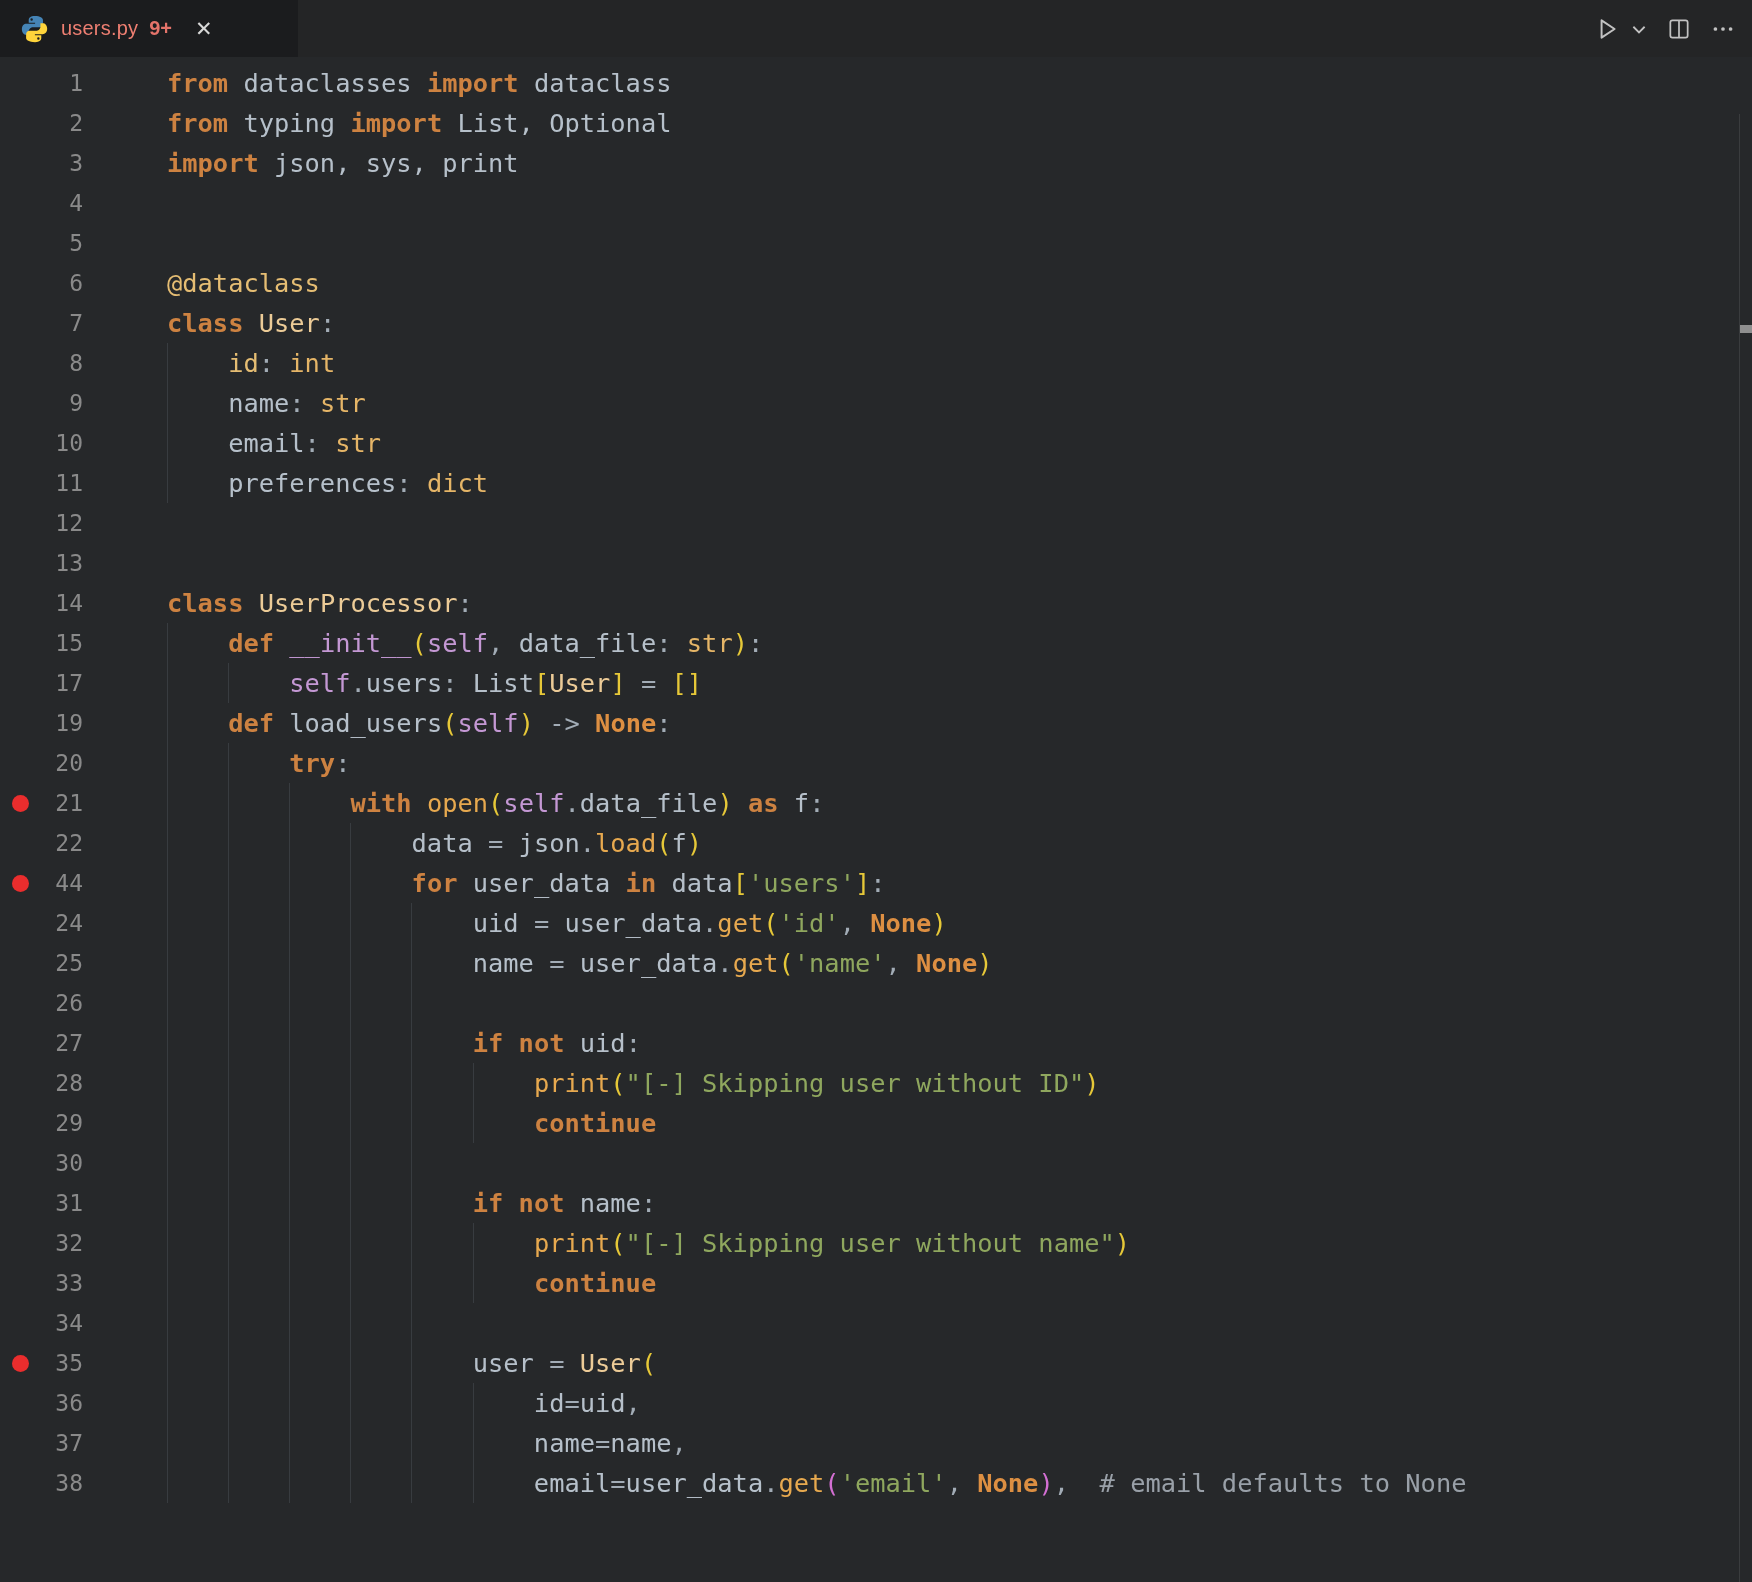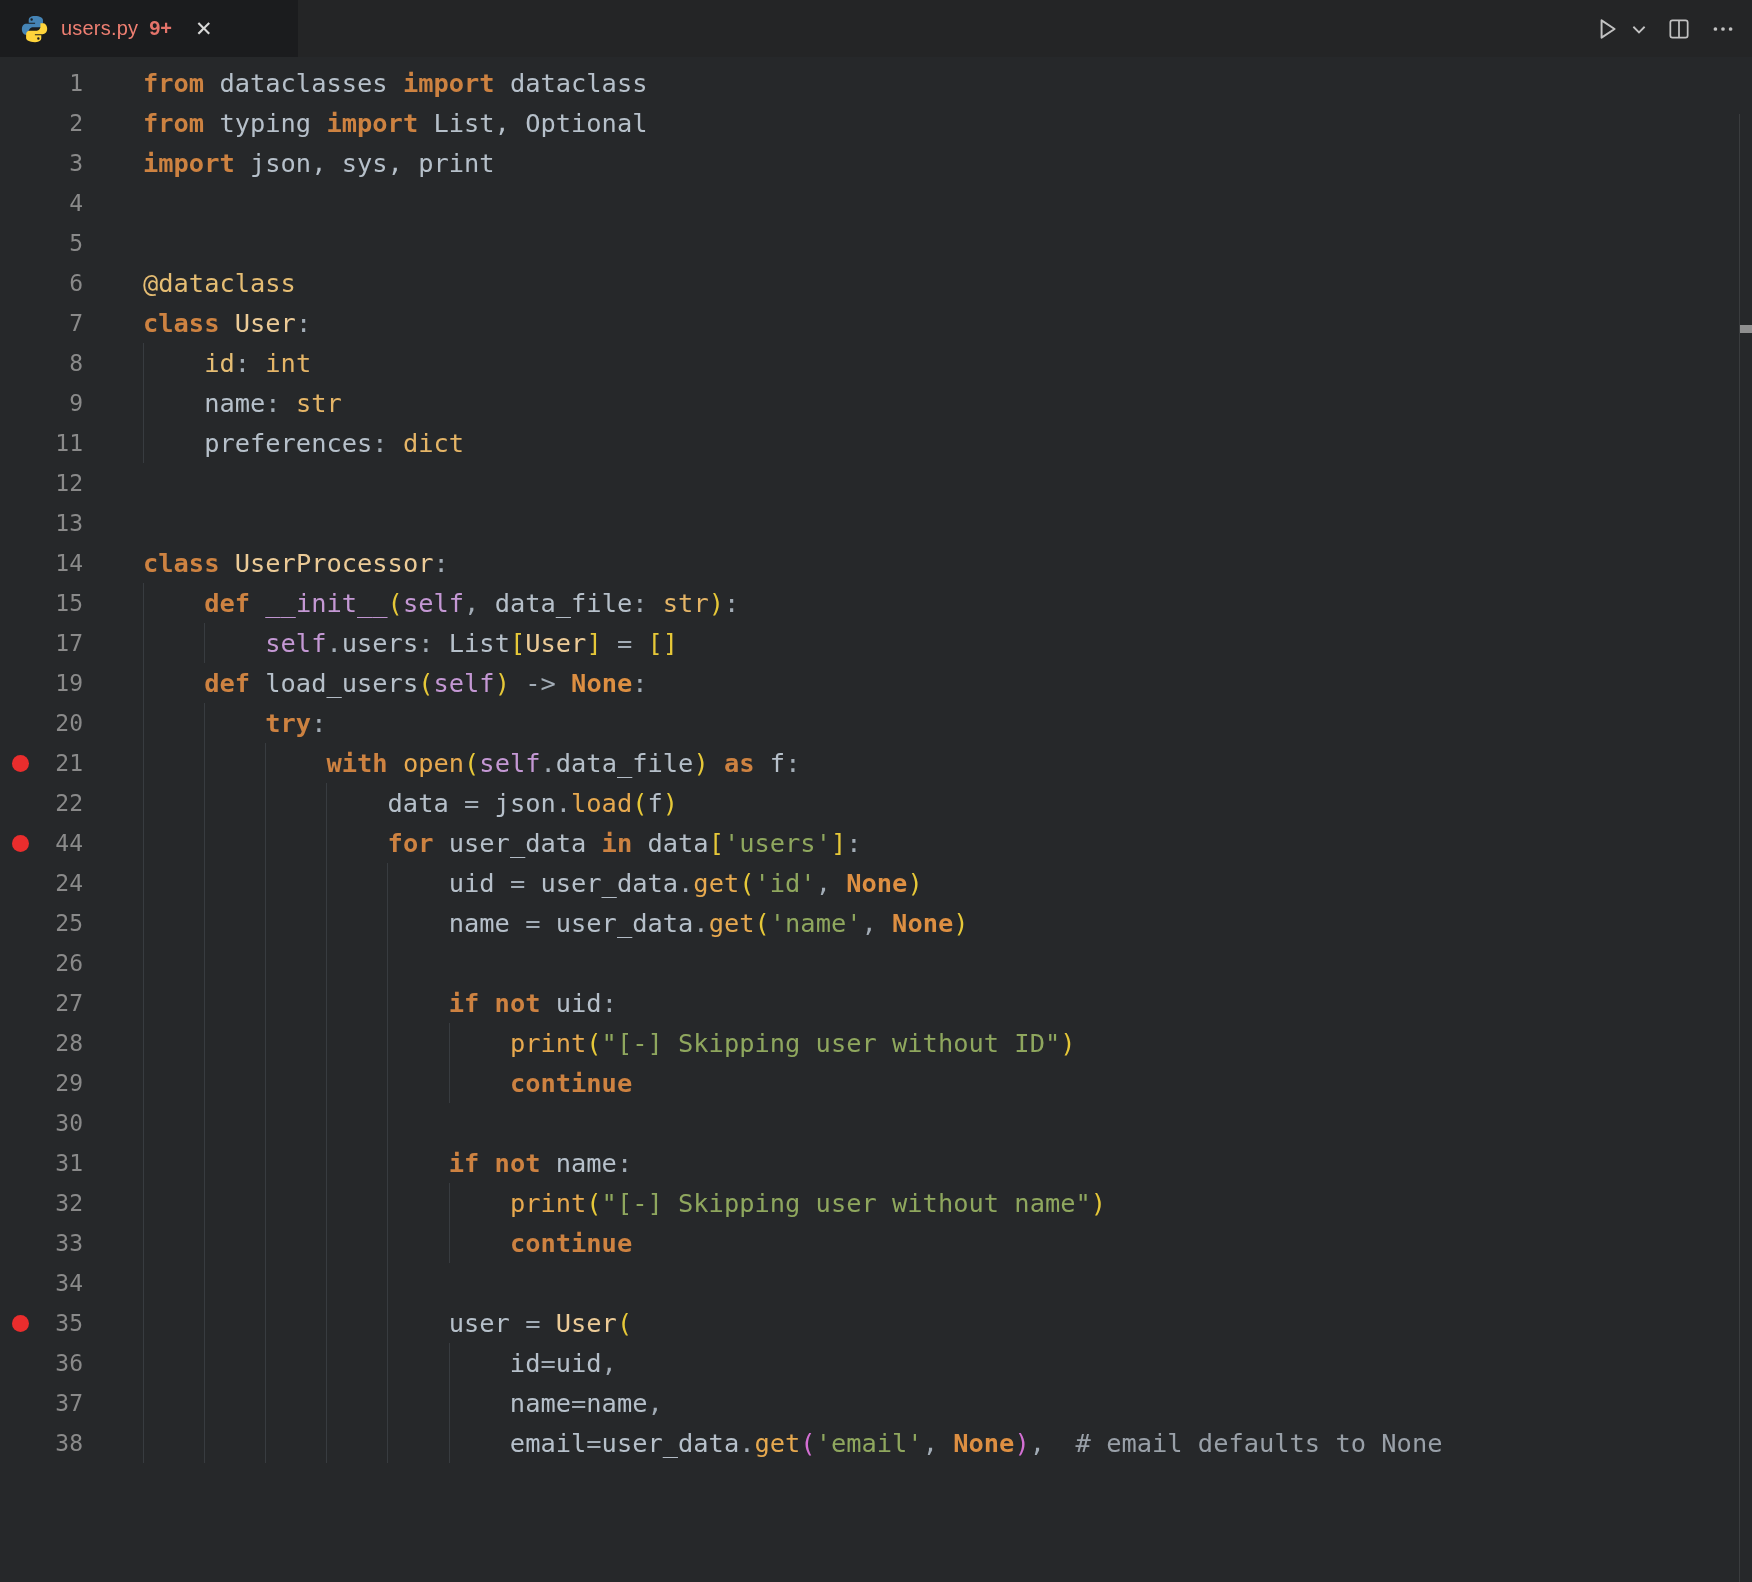--- a/index.html
+++ b/index.html
@@ -19,21 +19,21 @@
   
   #editor{position:absolute;left:0;top:57px;right:0;bottom:0;background:#26282a;
           font-family:"DejaVu Sans Mono","Liberation Mono",monospace;font-size:25.4px;}
   #rows{position:absolute;left:0;top:6px;right:0;}
   .row{position:relative;height:40px;display:flex;}
   .hl{position:absolute;left:112px;right:0;top:0;height:40px;background:#2e3033;}
   .gutter{position:relative;width:143px;flex:0 0 143px;height:40px;}
   .bp{position:absolute;left:12px;top:12px;width:17px;height:17px;border-radius:50%;background:#ea2d2d;}
   .ln{position:absolute;right:60px;top:0;height:40px;line-height:40px;font-size:23px;color:#8a8a8a;}
   .ln.cur{color:#c8cdd2;}
-  .code{position:relative;flex:1;height:40px;line-height:40px;white-space:pre;}
+  .code{position:relative;flex:1;height:40px;line-height:40px;white-space:pre;margin-left:24px;}
   .guide{position:absolute;top:0;width:1px;height:40px;background:#383c40;}
   .sq{position:absolute;top:33px;height:7px;overflow:hidden;pointer-events:none;}
 
   
   .kw{color:#cd8241;font-weight:700;}
   .kc{color:#dd8f42;font-weight:700;}
   .fn{color:#e7a94f;}
   .cls{color:#eccb97;}
   .typ{color:#e5b567;}
   .deco{color:#e5bd73;}
@@ -142,20 +142,26 @@
           <div class="code"><div class="guide" style="left: 0px;"></div><span class="pln">    </span><span class="deco">id</span><span class="op">:</span><span class="pln"> </span><span class="typ">int</span></div>
         </div>
         <div class="row">
           <div class="gutter">
             <span class="ln">9</span>
           </div>
           <div class="code"><div class="guide" style="left: 0px;"></div><span class="pln">    name</span><span class="op">:</span><span class="pln"> </span><span class="typ">str</span></div>
         </div>
         <div class="row">
           <div class="gutter">
+            <span class="ln">10</span>
+          </div>
+          <div class="code"><div class="guide" style="left: 0px;"></div><span class="pln">    email</span><span class="op">:</span><span class="pln"> </span><span class="typ">str</span></div>
+        </div>
+        <div class="row">
+          <div class="gutter">
             <span class="ln">11</span>
           </div>
           <div class="code"><div class="guide" style="left: 0px;"></div><span class="pln">    preferences</span><span class="op">:</span><span class="pln"> </span><span class="typ">dict</span></div>
         </div>
         <div class="row">
           <div class="gutter">
             <span class="ln">12</span>
           </div>
           <div class="code"></div>
         </div>

